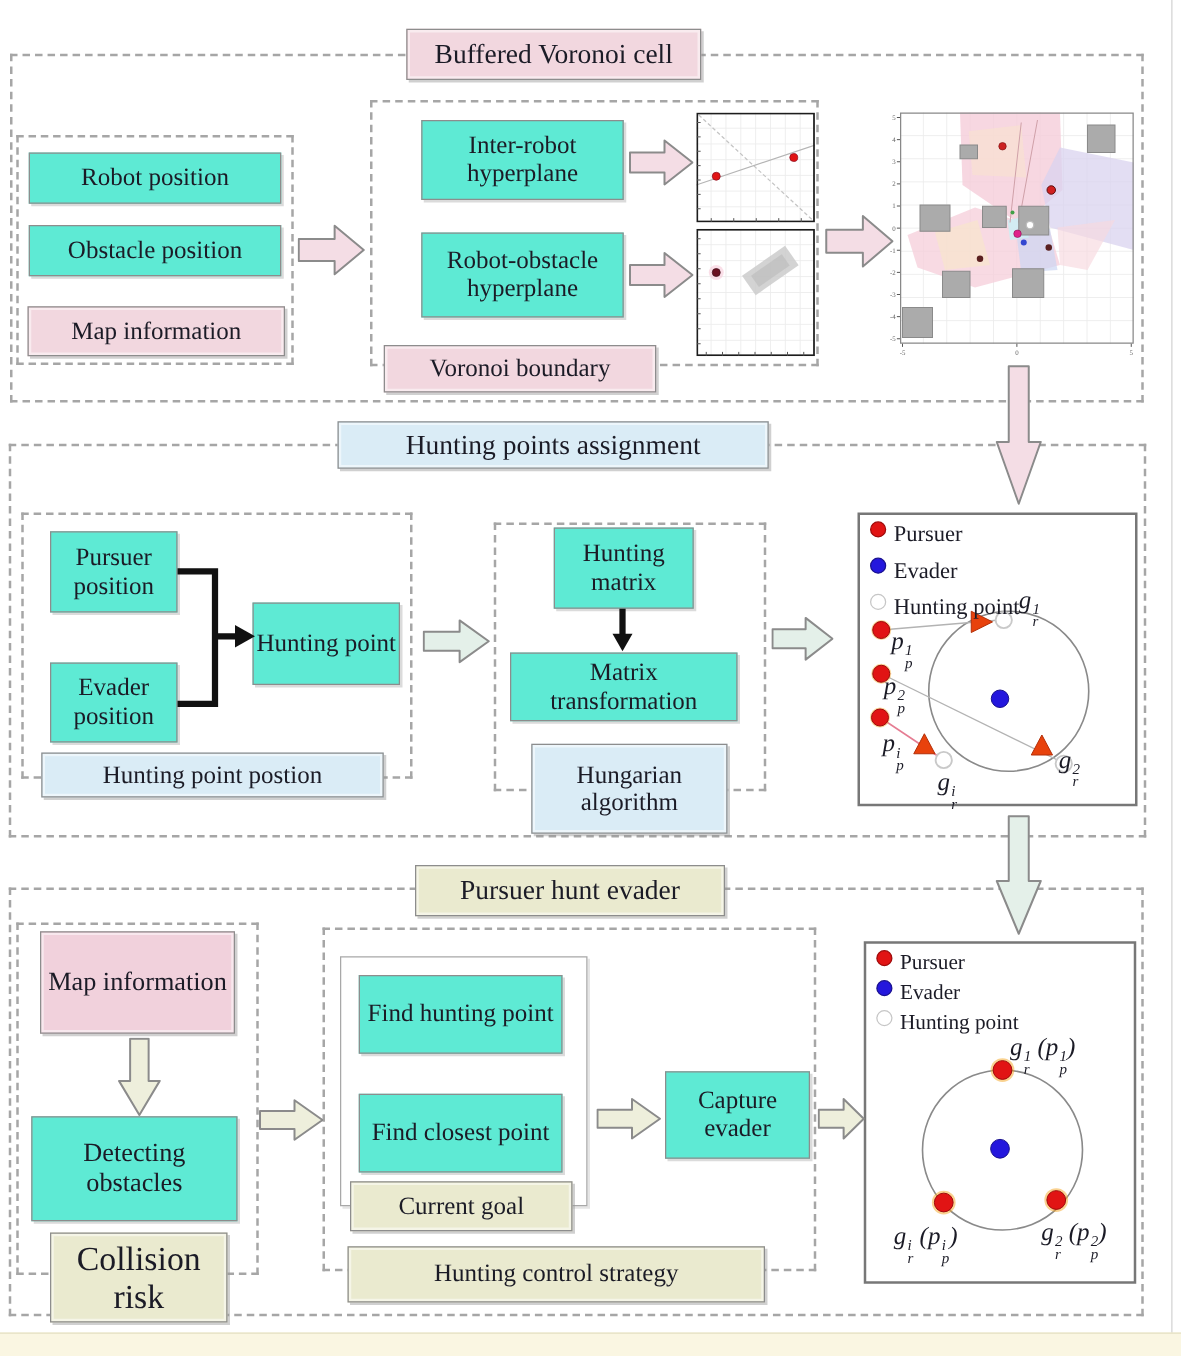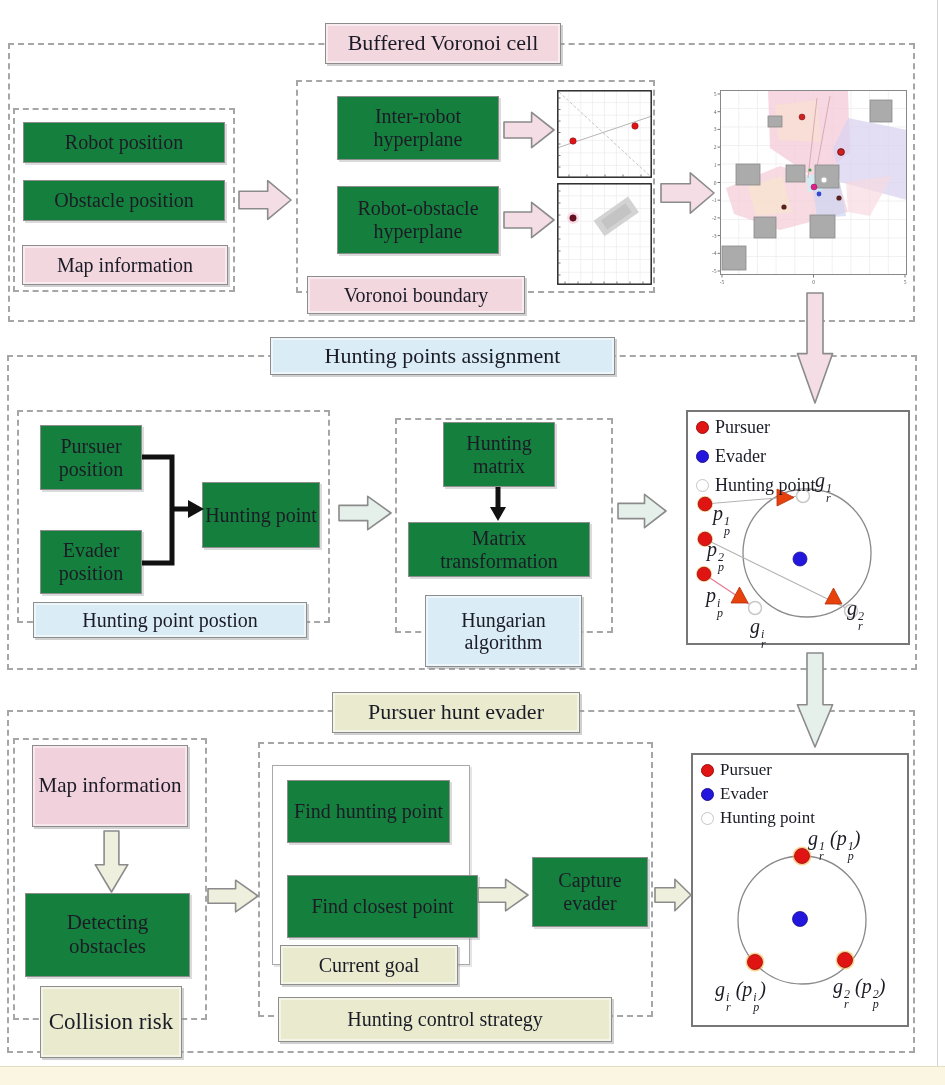--- a/index.html
+++ b/index.html
@@ -1,36 +1,36 @@
 <!DOCTYPE html>
 <html><head>
 <meta charset="utf-8">
 <style>
   *{margin:0;padding:0;box-sizing:border-box}
   html,body{width:945px;height:1085px}
   body{position:relative;background:#ffffff;font-family:"Liberation Serif","DejaVu Serif",serif;color:#1b1b26;overflow:hidden}
   .abs{position:absolute}
   .dash{border:2px dashed #a6a6a6;z-index:1}
-  .wbox{background:#15803d;border:1px solid #8d8d8d;box-shadow:2px 2px 0 rgba(160,160,160,.38);
+  .wbox{background:#5eead4;border:1px solid #8d8d8d;box-shadow:2px 2px 0 rgba(160,160,160,.38);
         display:flex;align-items:center;justify-content:center;text-align:center;
         font-size:20px;line-height:1.14;z-index:3;padding:2px}
   .label{border:1px solid #8d8d8d;box-shadow:2px 2px 0 rgba(150,150,150,.45), inset 0 0 0 2px rgba(255,255,255,.5);
         display:flex;align-items:center;justify-content:center;text-align:center;
         font-size:20px;line-height:1.12;z-index:5;padding:2px}
   .title{font-size:22px}
   .fill-pink{background:var(--pink_box)}
   .fill-mappink{background:var(--map_pink)}
   .fill-blue{background:var(--blue_box)}
   .fill-olive{background:var(--olive_box)}
   .arrow{z-index:4;line-height:0}
   .ar-pink{--afill:var(--pink_arrow)}
   .ar-mint{--afill:var(--mint_arrow)}
   .ar-olive{--afill:var(--olive_arrow)}
   .plotbox{background:#fff;border:2px solid #777;z-index:3}
-  .lrow{display:flex;align-items:center;gap:6px;white-space:nowrap}
+  .lrow{display:flex;align-items:flex-start;gap:6px;white-space:nowrap}
   .mark{width:13px;height:13px;border-radius:50%;flex:0 0 13px}
   .mark.red{background:var(--pursuer_red);border:1px solid #9e0b0b}
   .mark.blue{background:var(--evader_blue);border:1px solid #1a128f}
   .mark.open{background:#fff;border:1.5px solid #c6c6c6}
   .math{font-style:italic;font-size:20px;white-space:nowrap;z-index:6}
   .ss{display:inline-flex;flex-direction:column;align-items:flex-start;font-size:12px;
       line-height:10px;vertical-align:-0.42em;margin-left:1px;font-style:italic}
   .plot-svg{position:absolute;left:0;top:0;z-index:2}
   svg text{font-family:"Liberation Serif","DejaVu Serif",serif}
 </style>
@@ -341,30 +341,30 @@
 
 <div class="abs dash" style="left:7px;top:710px;width:908px;height:343px"></div>
 <div class="abs label title fill-olive" style="left:332px;top:692px;width:248px;height:41px">Pursuer hunt evader</div>
 
 <div class="abs dash" style="left:13px;top:738px;width:194px;height:282px"></div>
 <div class="abs label fill-mappink" style="left:32px;top:745px;width:156px;height:82px;font-size:21px">Map information</div>
 <div class="abs arrow ar-olive" style="left:93px;top:830px;width:37px;height:63px"><svg width="37" height="63" viewBox="0 0 37 63">
       <polygon points="11.1,1 11.1,34.7 2.2,34.7 18.5,62 34.8,34.7 25.9,34.7 25.9,1" fill="#eeefdc" stroke="#8b8b8b" stroke-width="1.6" stroke-linejoin="round"></polygon>
     </svg></div>
 <div class="abs wbox" style="left:25px;top:893px;width:165px;height:84px;font-size:21px">Detecting obstacles</div>
-<div class="abs label fill-olive" style="left:40px;top:986px;width:142px;height:72px;font-size:23px">Collision risk</div>
+<div class="abs label fill-olive" style="left:40px;top:986px;width:142px;height:72px;font-size:27px">Collision risk</div>
 
 <div class="abs arrow ar-olive" style="left:207px;top:878px;width:52px;height:36px"><svg width="52" height="36" viewBox="0 0 52 36">
       <polygon points="1,10.8 28.6,10.8 28.6,2.2 51,18 28.6,33.8 28.6,25.2 1,25.2" fill="#eeefdc" stroke="#8b8b8b" stroke-width="1.6" stroke-linejoin="round"></polygon>
     </svg></div>
 
 <div class="abs dash" style="left:258px;top:742px;width:395px;height:275px"></div>
 <div class="abs" style="left:272px;top:765px;width:198px;height:200px;border:1px solid #a8a8a8;background:#fff;z-index:2;box-shadow:2px 2px 0 rgba(170,170,170,.3)"></div>
 <div class="abs wbox" style="left:287px;top:780px;width:163px;height:63px">Find hunting point</div>
-<div class="abs wbox" style="left:287px;top:875px;width:191px;height:63px">Find closest point</div>
+<div class="abs wbox" style="left:287px;top:875px;width:163px;height:63px">Find closest point</div>
 <div class="abs label fill-olive" style="left:280px;top:945px;width:178px;height:40px">Current goal</div>
 <div class="abs label fill-olive" style="left:278px;top:997px;width:334px;height:45px">Hunting control strategy</div>
 
 <div class="abs arrow ar-olive" style="left:477px;top:877px;width:52px;height:36px"><svg width="52" height="36" viewBox="0 0 52 36">
       <polygon points="1,10.8 28.6,10.8 28.6,2.2 51,18 28.6,33.8 28.6,25.2 1,25.2" fill="#eeefdc" stroke="#8b8b8b" stroke-width="1.6" stroke-linejoin="round"></polygon>
     </svg></div>
 <div class="abs wbox" style="left:532px;top:857px;width:116px;height:70px">Capture evader</div>
 <div class="abs arrow ar-olive" style="left:654px;top:877px;width:38px;height:36px"><svg width="38" height="36" viewBox="0 0 38 36">
       <polygon points="1,10.8 20.9,10.8 20.9,2.2 37,18 20.9,33.8 20.9,25.2 1,25.2" fill="#eeefdc" stroke="#8b8b8b" stroke-width="1.6" stroke-linejoin="round"></polygon>
     </svg></div>

